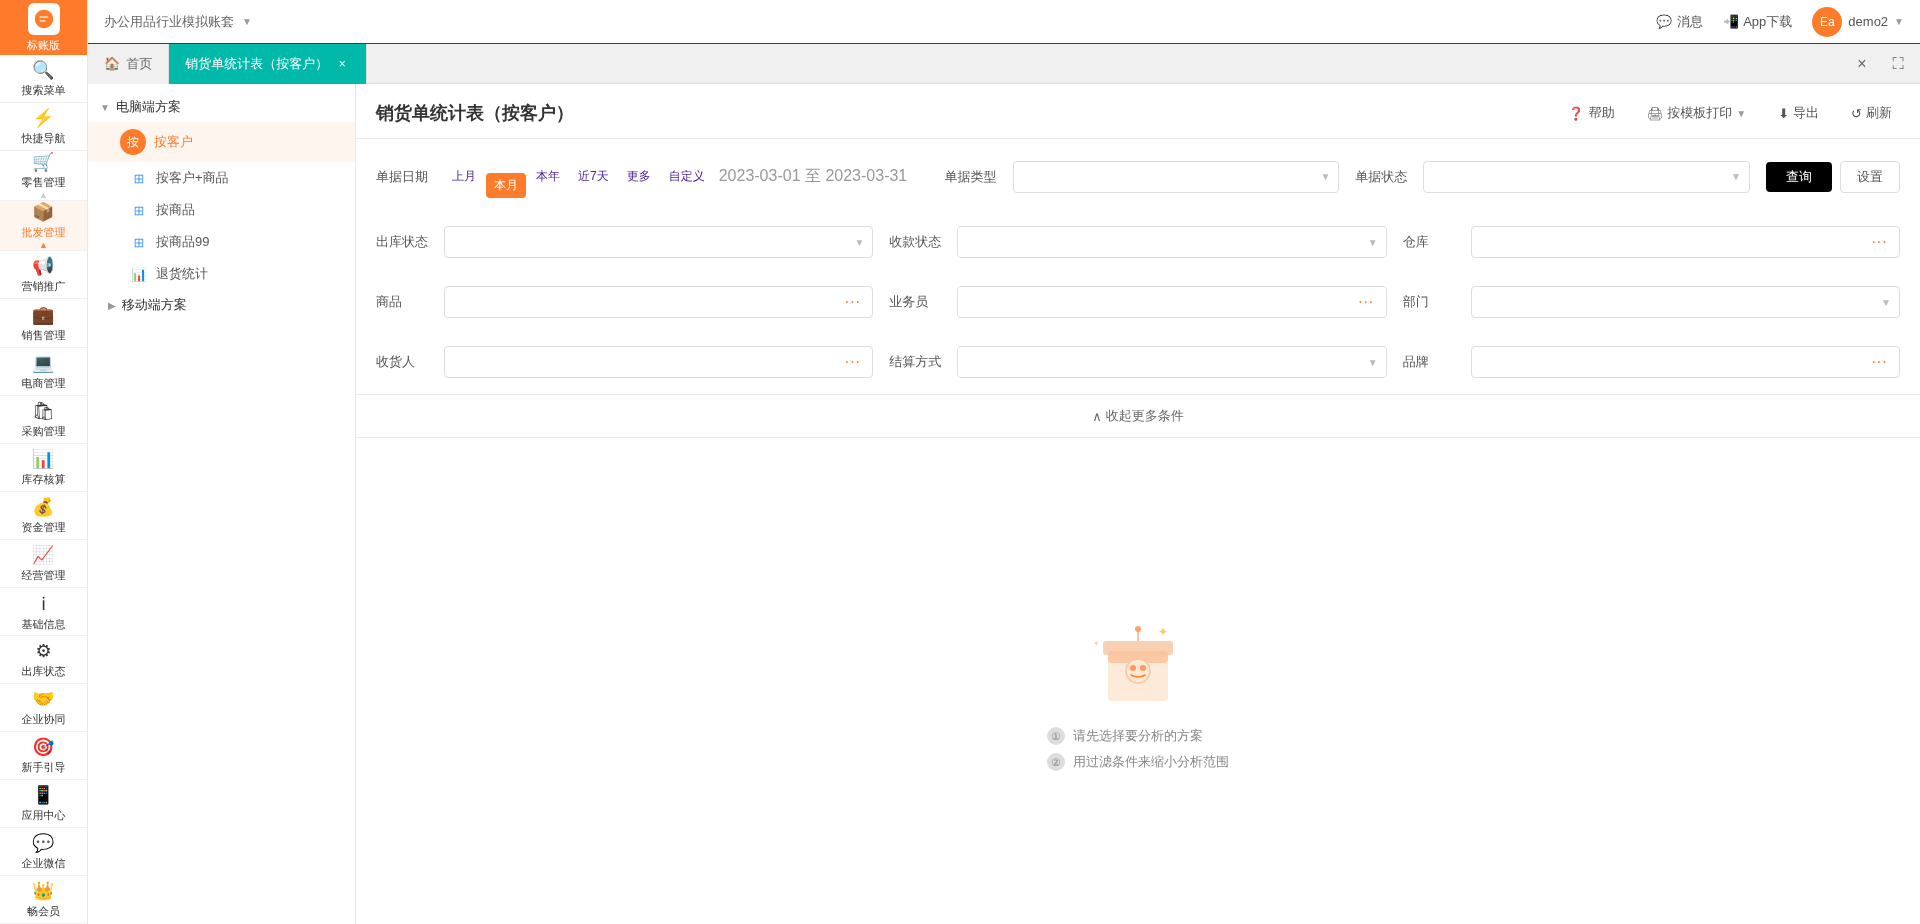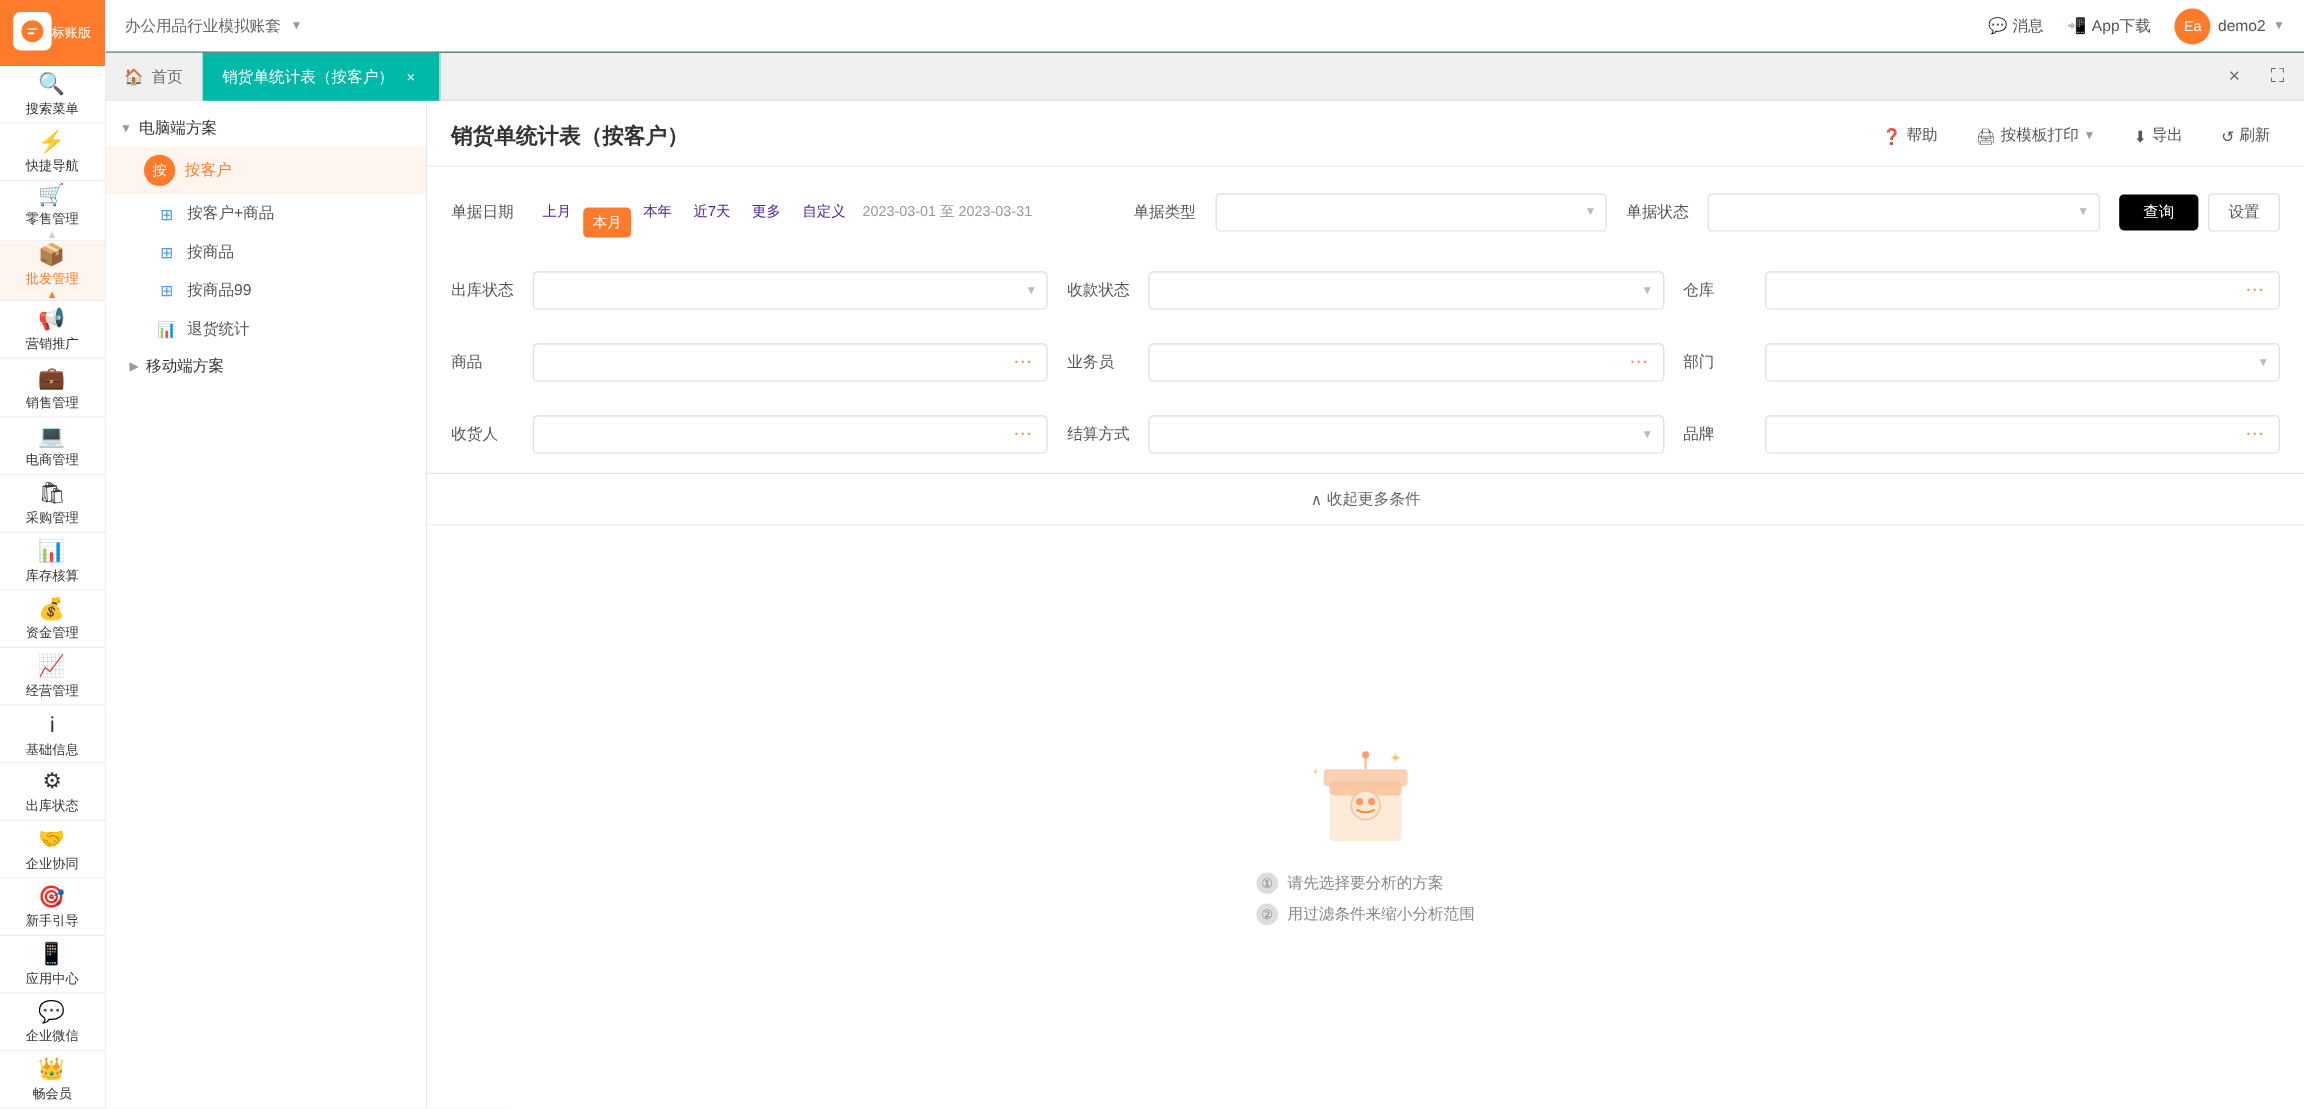--- a/index.html
+++ b/index.html
@@ -15,21 +15,21 @@
       border-right: 1px solid #e8e8e8;
       height: 924px;
       overflow-y: auto;
       flex-shrink: 0;
     }
     .sidebar-logo {
       width: 88px;
       height: 60px;
       background: #ff7b2c;
       display: flex;
-      flex-direction: row;
+      flex-direction: column;
       align-items: center;
       justify-content: center;
       color: #fff;
       font-size: 11px;
       cursor: pointer;
     }
     .sidebar-logo-icon {
       width: 32px;
       height: 32px;
       background: #fff;
@@ -384,21 +384,21 @@
       border-radius: 4px;
       cursor: pointer;
       color: #4c1d95;
     }
     .date-tab.active {
       background: #ff7b2c;
       color: #fff;
       margin-top: 18px;
     }
     .date-value {
-      font-size: 12px;
+      font-size: 16px;
       color: #999;
     }
     .filter-actions {
       display: flex;
       align-items: center;
       gap: 8px;
       flex-shrink: 0;
     }
     .dots-btn {
       color: #ff7b2c;

